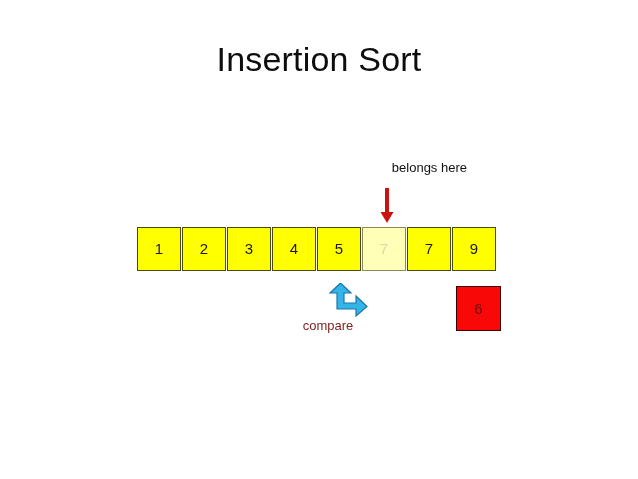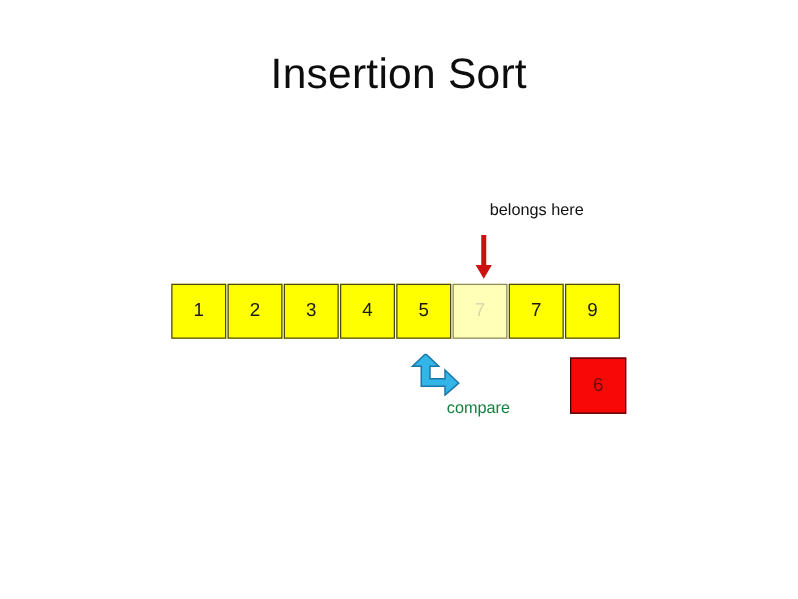--- a/index.html
+++ b/index.html
@@ -89,24 +89,24 @@
     width: 42px;
     height: 34px;
   }
 
   
   #compare-label {
     position: absolute;
     left: 248px;
     top: 318px;
     width: 160px;
-    text-align: right;
+    text-align: center;
     font-size: 13px;
     line-height: 16px;
-    color: #15803d;
+    color: #7f1d1d;
     white-space: nowrap;
   }
 
   
   #key-box {
     position: absolute;
     left: 456px;
     top: 286px;
     width: 45px;
     height: 45px;

